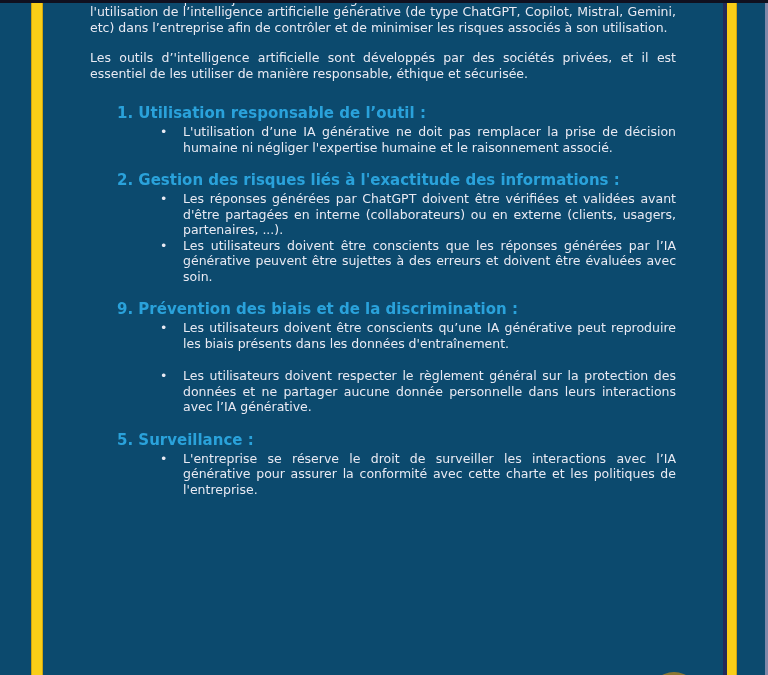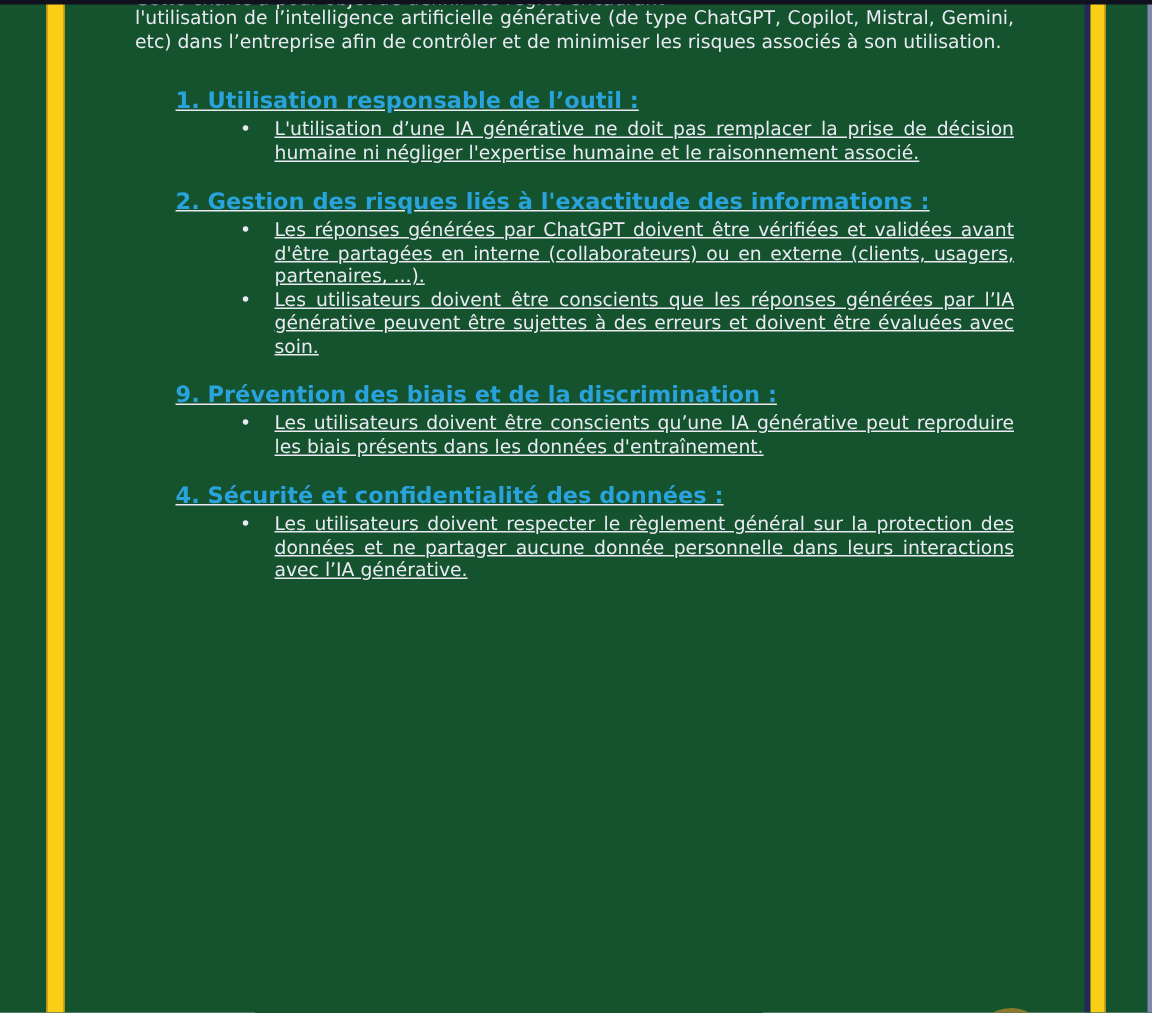--- a/index.html
+++ b/index.html
@@ -1,20 +1,20 @@
 <!DOCTYPE html>
 <html><head>
 <meta charset="utf-8">
 <style>
   html,body { margin:0; padding:0; }
   .page {
     position: relative;
     width: 768px;
     height: 675px;
-    background: #14532d;
+    background: #0c4a6e;
     overflow: hidden;
     font-family: "DejaVu Sans", "Liberation Sans", sans-serif;
   }
   
   .bar-left {
     position: absolute; left: 31px; top: 0; width: 10px; height: 675px;
     background: #f9ce17;
     border-left: 1px solid #cfa411; border-right: 1px solid #cfa411;
     z-index: 2;
   }
@@ -55,21 +55,21 @@
     color: #e9eaf3; font-size: 12.5px; line-height: 15.5px;
     z-index: 1;
   }
   .content p.intro {
     margin: 0 0 15px 0;
     text-align: justify;
   }
   .content p.intro:last-of-type { margin-bottom: 0; }
 
   .sections { margin-top: 24px; }
-  .section { margin-bottom: 17px; text-decoration: underline; }
+  .section { margin-bottom: 17px; }
   .section h2 {
     margin: 0 0 2px 27px;
     font-size: 15px; line-height: 17px;
     font-weight: 700;
     color: #2aa2db;
   }
   .section ul {
     list-style: none;
     margin: 0 0 0 93px; padding: 0;
     width: 493px;
@@ -95,20 +95,21 @@
   <div class="bar-right-shadow"></div>
   <div class="bar-right"></div>
   <div class="edge-right"></div>
   <div class="bottom-circle"></div>
 
   <div class="clipped-line">Cette charte a pour objet de définir les règles encadrant</div>
 
   <div class="content">
     <div>
         <p class="intro">l'utilisation de l’intelligence artificielle générative (de type ChatGPT, Copilot, Mistral, Gemini, etc) dans l’entreprise afin de contrôler et de minimiser les risques associés à son utilisation.</p>
+        <p class="intro">Les outils d’'intelligence artificielle sont développés par des sociétés privées, et il est essentiel de les utiliser de manière responsable, éthique et sécurisée.</p>
       </div>
     <div class="sections">
   <div class="section">
     <h2>1. Utilisation responsable de l’outil :</h2>
     <ul>
             <li>L'utilisation d’une IA générative ne doit pas remplacer la prise de décision humaine ni négliger l'expertise humaine et le raisonnement associé.</li>
           </ul>
   </div>
 
   <div class="section">
@@ -120,23 +121,28 @@
   </div>
 
   <div class="section">
     <h2>9. Prévention des biais et de la discrimination :</h2>
     <ul>
             <li>Les utilisateurs doivent être conscients qu’une IA générative peut reproduire les biais présents dans les données d'entraînement.</li>
           </ul>
   </div>
 
   <div class="section">
-    <h2>4. Sécurité et confidentialité des données :</h2>
     <ul>
             <li>Les utilisateurs doivent respecter le règlement général sur la protection des données et ne partager aucune donnée personnelle dans leurs interactions avec l’IA générative.</li>
           </ul>
   </div>
 
+  <div class="section">
+    <h2>5. Surveillance :</h2>
+    <ul>
+            <li>L'entreprise se réserve le droit de surveiller les interactions avec l’IA générative pour assurer la conformité avec cette charte et les politiques de l'entreprise.</li>
+          </ul>
+  </div>
 </div>
   </div>
 
   <div class="top-dark-band"></div>
 </div>
 
 </body></html>

